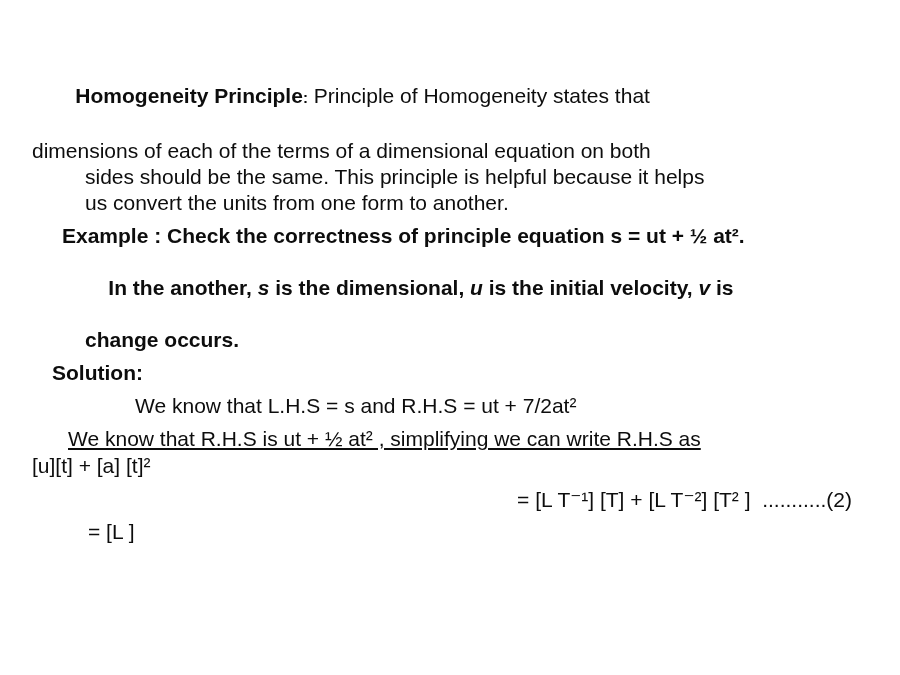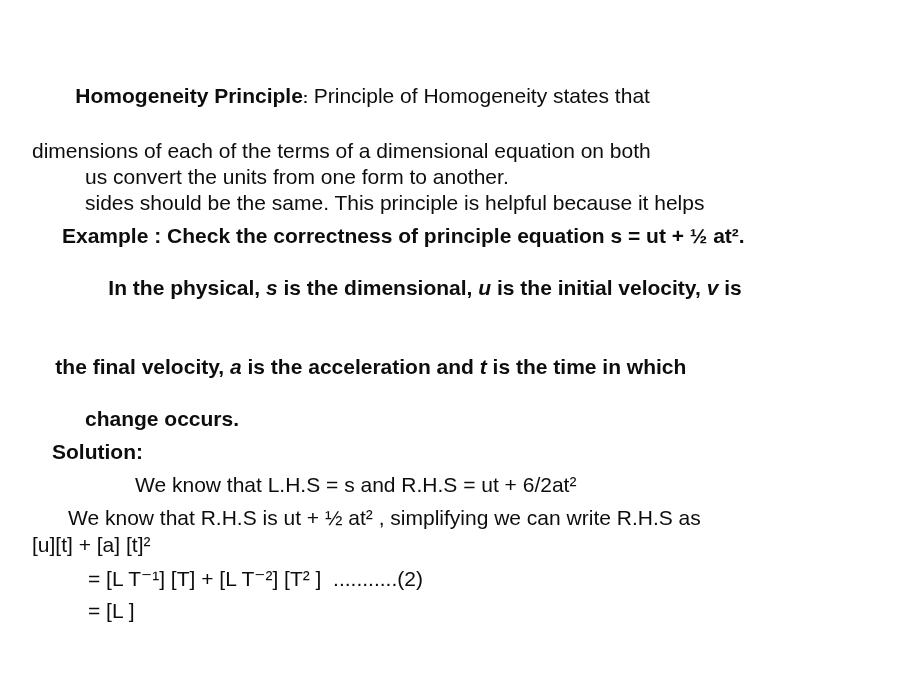--- a/index.html
+++ b/index.html
@@ -29,53 +29,50 @@
   }
   .bold { font-weight: bold; }
   .it   { font-style: italic; }
   .small-colon {
     font-size: 15px;
     font-weight: bold;
   }
   
   .ml52  { margin-left: 52px; }
   .ml62  { margin-left: 62px; }
-  .ml68  { margin-left: 68px; }
+  .ml68  { margin-left: 68px; text-decoration: underline; }
   .ml75  { margin-left: 75px; }
   .ml85  { margin-left: 85px; }
   .ml88  { margin-left: 88px; }
   .ml135 { margin-left: 135px; }
   .ml200 { margin-left: 200px; }
   
   .gap1 { margin-top: 1px; margin-left: 32px; }
   .gap6 { margin-top: 6px; }
   .gap7 { margin-top: 7px; }
-  .gap8 { margin-top: 8px; }
+  .gap8 { margin-top: 8px; text-align: right; }
 </style>
 </head>
 <body>
 
 <div class="slide">
 
   <div class="line ml52">
     <span class="bold">Homogeneity Principle</span><span class="small-colon">:</span><span> Principle of Homogeneity states that</span>
   </div>
   <div class="line ml85 gap1">dimensions of each of the terms of a dimensional equation on both</div>
+  <div class="line ml85">sides should be the same. This principle is helpful because it helps</div>
   <div class="line ml85">us convert the units from one form to another.</div>
-  <div class="line ml85">sides should be the same. This principle is helpful because it helps</div>
 
   <div class="line bold ml62 gap7">Example : Check the correctness of principle equation s = ut + ½ at².</div>
   <div class="line bold ml85">
-    <span>In the physical, </span><span class="it">s</span><span> is the dimensional, </span><span class="it">u</span><span> is the initial velocity, </span><span class="it">v</span><span> is</span>
-  </div>
-  <div class="line bold ml85 gap1">
-    <span>the final velocity, </span><span class="it">a</span><span> is the acceleration and </span><span class="it">t</span><span> is the time in which</span>
+    <span>In the another, </span><span class="it">s</span><span> is the dimensional, </span><span class="it">u</span><span> is the initial velocity, </span><span class="it">v</span><span> is</span>
   </div>
   <div class="line bold ml85">change occurs.</div>
 
   <div class="line bold ml52 gap7">Solution:</div>
-  <div class="line ml135 gap7">We know that L.H.S = s and R.H.S = ut + 6/2at²</div>
+  <div class="line ml135 gap7">We know that L.H.S = s and R.H.S = ut + 7/2at²</div>
   <div class="line ml68 gap7">We know that R.H.S is ut + ½ at² , simplifying we can write R.H.S as</div>
   <div class="line ml85 gap1">[u][t] + [a] [t]²</div>
   <div class="line ml88 gap8">= [L T⁻¹] [T] + [L T⁻²] [T² ]  ...........(2)</div>
   <div class="line ml88 gap6">= [L ]</div>
 
 </div>
 
 </body></html>

